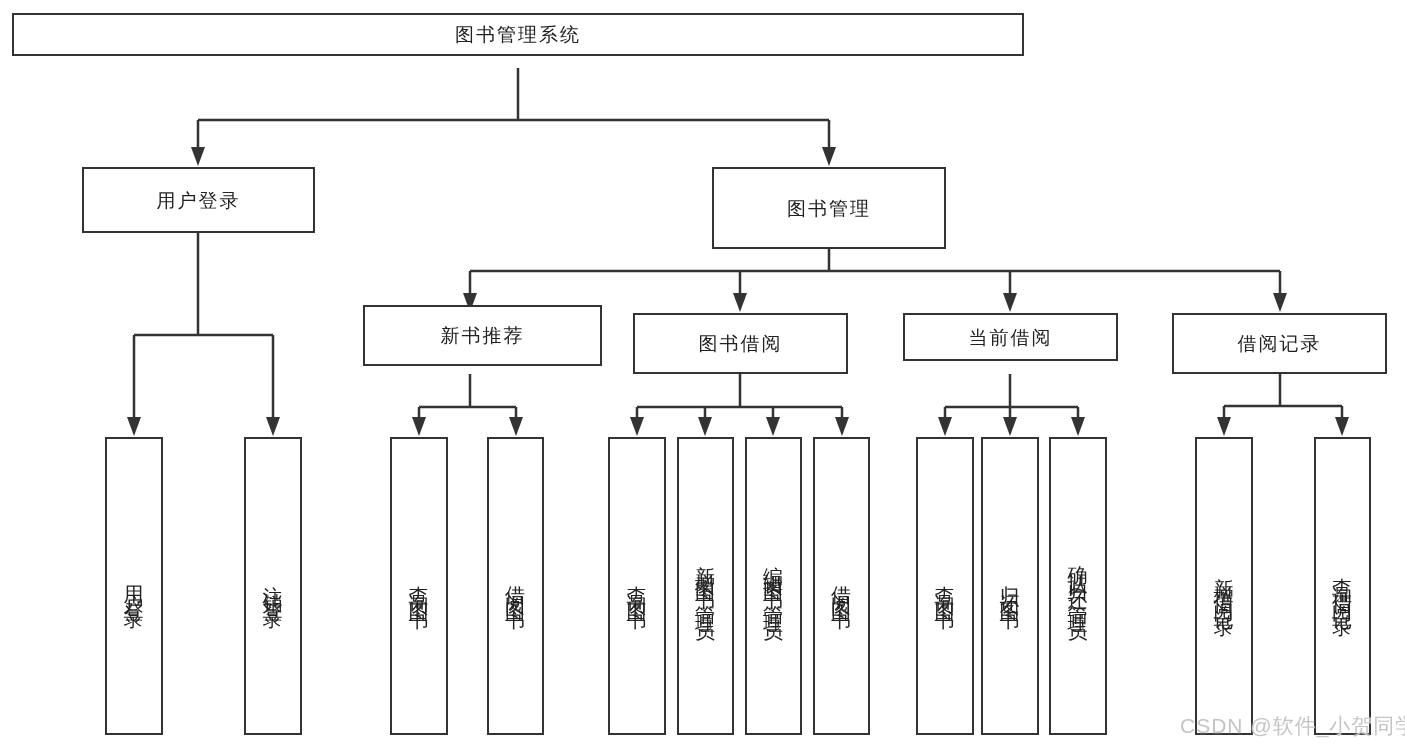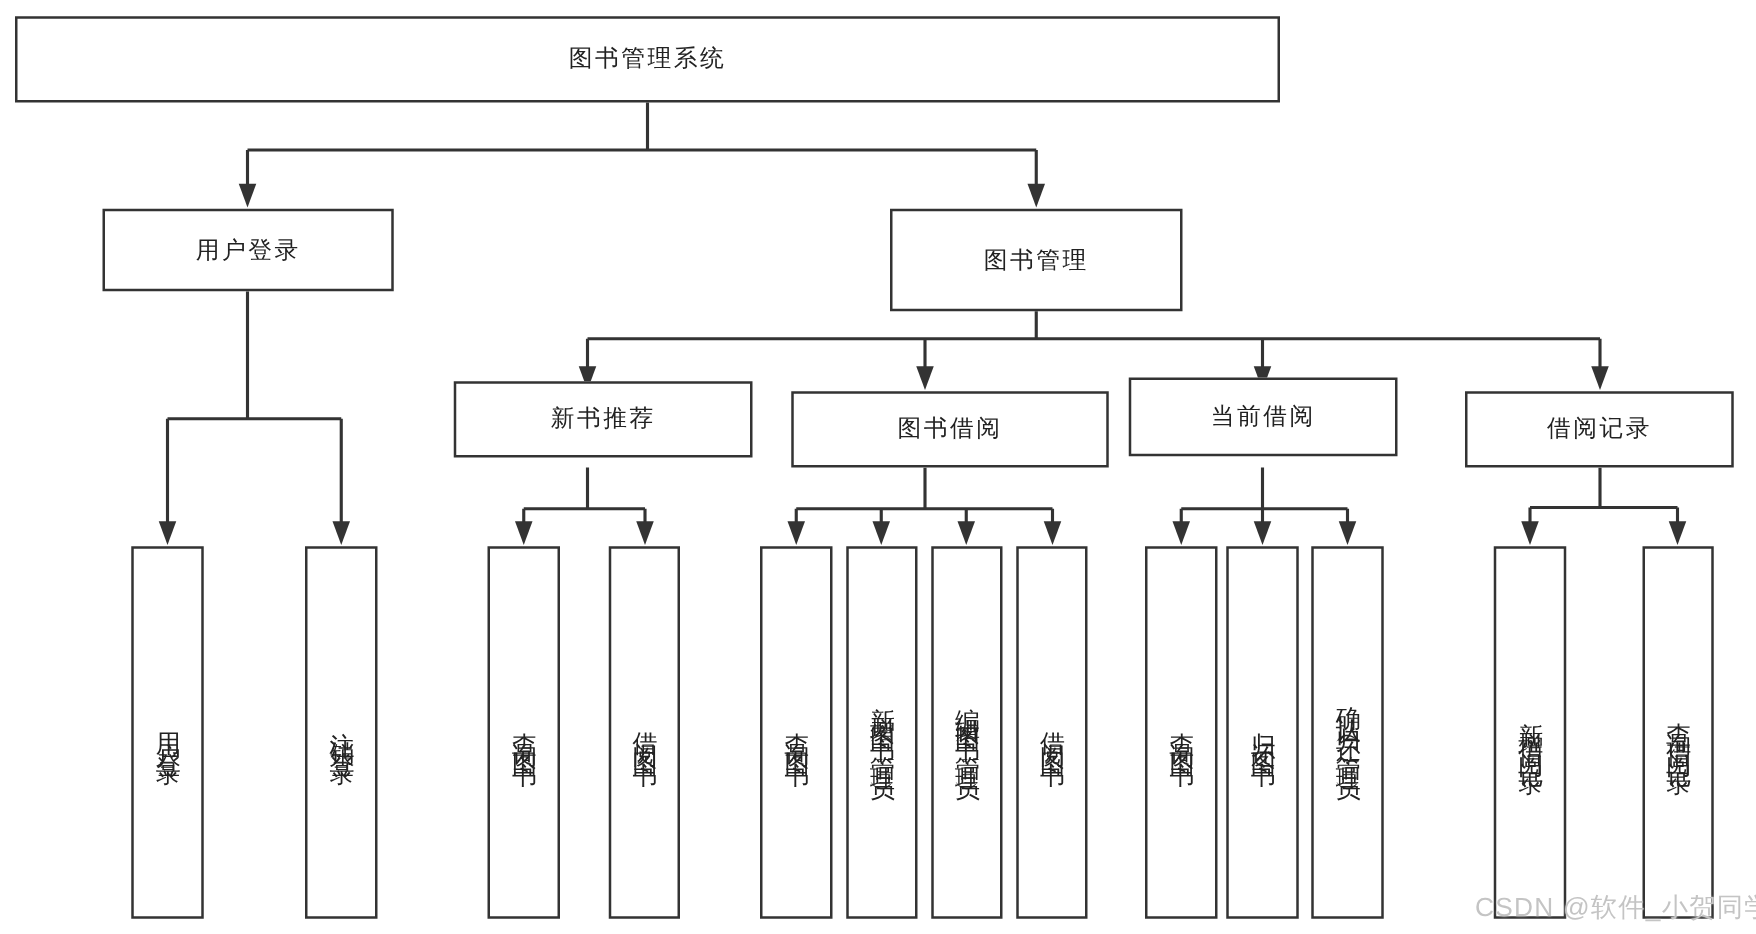--- a/index.html
+++ b/index.html
@@ -87,38 +87,38 @@
       <polygon points="766,417 780,417 773,436"></polygon>
       <polygon points="835,417 849,417 842,436"></polygon>
       <polygon points="938,417 952,417 945,436"></polygon>
       <polygon points="1003,417 1017,417 1010,436"></polygon>
       <polygon points="1071,417 1085,417 1078,436"></polygon>
       <polygon points="1217,417 1231,417 1224,436"></polygon>
       <polygon points="1335,417 1349,417 1342,436"></polygon>
     </g>
   </svg>
 
-  <div class="hbox" style="left:12px;top:13px;width:1012px;height:69px">
+  <div class="hbox" style="left:12px;top:13px;width:1012px;height:43px">
     <span class="hlbl">图书管理系统</span>
   </div>
 
   <div class="hbox" style="left:82px;top:167px;width:233px;height:66px">
     <span class="hlbl">用户登录</span>
   </div>
   <div class="hbox" style="left:712px;top:167px;width:234px;height:82px">
     <span class="hlbl">图书管理</span>
   </div>
 
   <div class="hbox" style="left:363px;top:305px;width:239px;height:61px">
     <span class="hlbl">新书推荐</span>
   </div>
-  <div class="hbox" style="left:633px;top:313px;width:254px;height:61px">
+  <div class="hbox" style="left:633px;top:313px;width:215px;height:61px">
     <span class="hlbl">图书借阅</span>
   </div>
-  <div class="hbox" style="left:903px;top:302px;width:215px;height:63px">
+  <div class="hbox" style="left:903px;top:313px;width:215px;height:48px">
     <span class="hlbl">当前借阅</span>
   </div>
   <div class="hbox" style="left:1172px;top:313px;width:215px;height:61px">
     <span class="hlbl">借阅记录</span>
   </div>
 
   <div class="vbox" style="left:105px;width:58px">
     <span class="vlbl">用户登录</span>
   </div>
   <div class="vbox" style="left:244px;width:58px">

